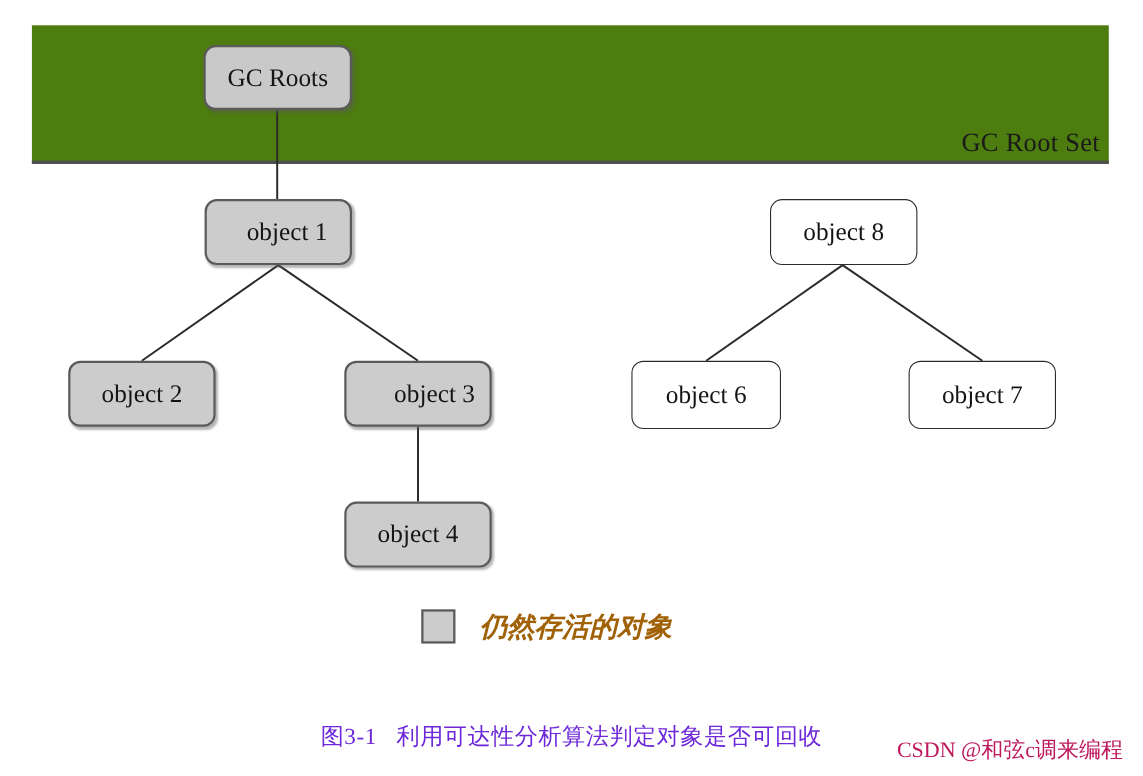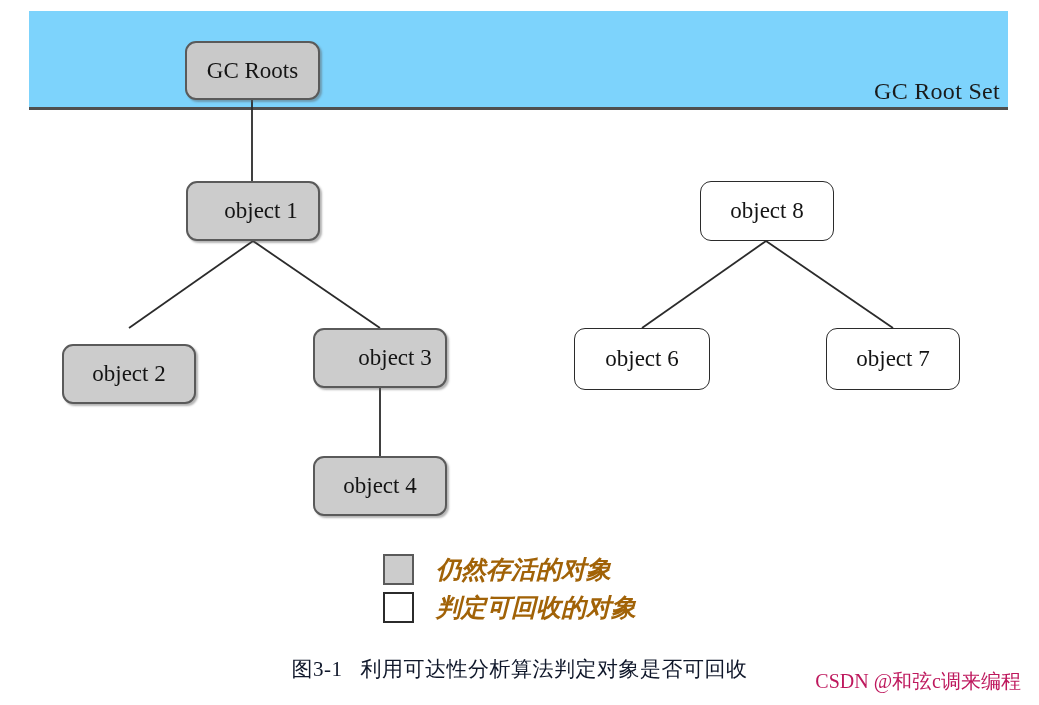--- a/index.html
+++ b/index.html
@@ -13,24 +13,24 @@
     height: 705px;
     background: #ffffff;
     overflow: hidden;
     font-family: "Liberation Serif", "DejaVu Serif", serif;
   }
 
   
   .gc-band {
     position: absolute;
     left: 29px;
-    top: 11px;
+    top: 23px;
     width: 979px;
-    height: 99px;
-    background: #7dd3fc;
+    height: 126px;
+    background: #4d7c0f;
     border-bottom: 3px solid #4f4f4f;
     box-sizing: border-box;
   }
   .gc-band-label {
     position: absolute;
     right: 8px;
     bottom: 2px;
     font-size: 24px;
     color: #1a1a1a;
     letter-spacing: 0.3px;
@@ -110,21 +110,21 @@
   }
 
   
   .caption {
     position: absolute;
     left: 0;
     top: 655px;
     width: 1039px;
     text-align: center;
     font-size: 21px;
-    color: #0f172a;
+    color: #6d28d9;
     letter-spacing: 0.5px;
     white-space: nowrap;
   }
   .caption .cap-num { margin-right: 18px; }
 
   
   .watermark {
     position: absolute;
     right: 18px;
     top: 668px;
@@ -154,21 +154,21 @@
       </g>
   </svg>
 
   <div id="node-layer">
       <div class="node root" style="left: 185px; top: 41px; width: 135px; height: 59px;">
         <span>GC Roots</span>
       </div>
       <div class="node live" style="left: 186px; top: 181px; width: 134px; height: 60px; padding-left: 16px;">
         <span>object 1</span>
       </div>
-      <div class="node live" style="left: 62px; top: 344px; width: 134px; height: 60px;">
+      <div class="node live" style="left: 62px; top: 328px; width: 134px; height: 60px;">
         <span>object 2</span>
       </div>
       <div class="node live" style="left: 313px; top: 328px; width: 134px; height: 60px; padding-left: 30px;">
         <span>object 3</span>
       </div>
       <div class="node live" style="left: 313px; top: 456px; width: 134px; height: 60px;">
         <span>object 4</span>
       </div>
       <div class="node dead" style="left: 700px; top: 181px; width: 134px; height: 60px;">
         <span>object 8</span>
@@ -179,24 +179,20 @@
       <div class="node dead" style="left: 826px; top: 328px; width: 134px; height: 62px;">
         <span>object 7</span>
       </div>
     </div>
 
   <div class="legend">
     <div class="legend-row">
       <span class="legend-swatch live"></span>
       <span class="legend-label">仍然存活的对象</span>
     </div>
-    <div class="legend-row">
-      <span class="legend-swatch dead"></span>
-      <span class="legend-label">判定可回收的对象</span>
-    </div>
   </div>
 
   <div class="caption">
     <span class="cap-num">图3-1</span><span>利用可达性分析算法判定对象是否可回收</span>
   </div>
 
   <div class="watermark">CSDN @和弦c调来编程</div>
 
 </div>
 

